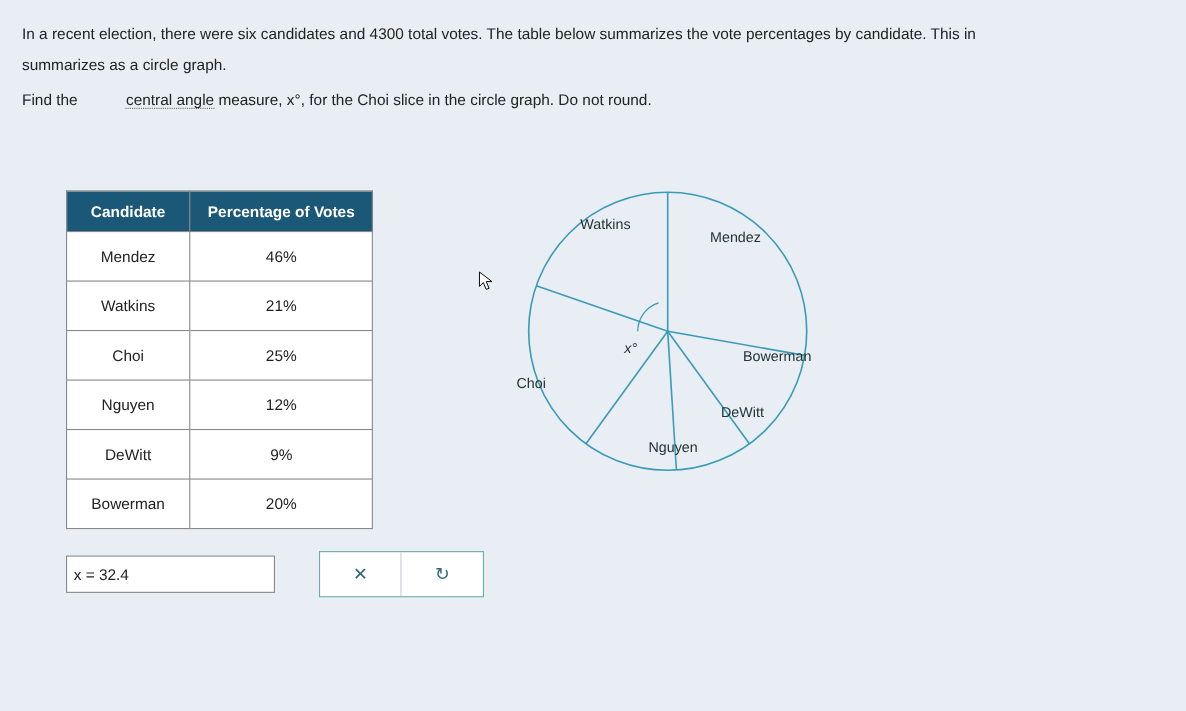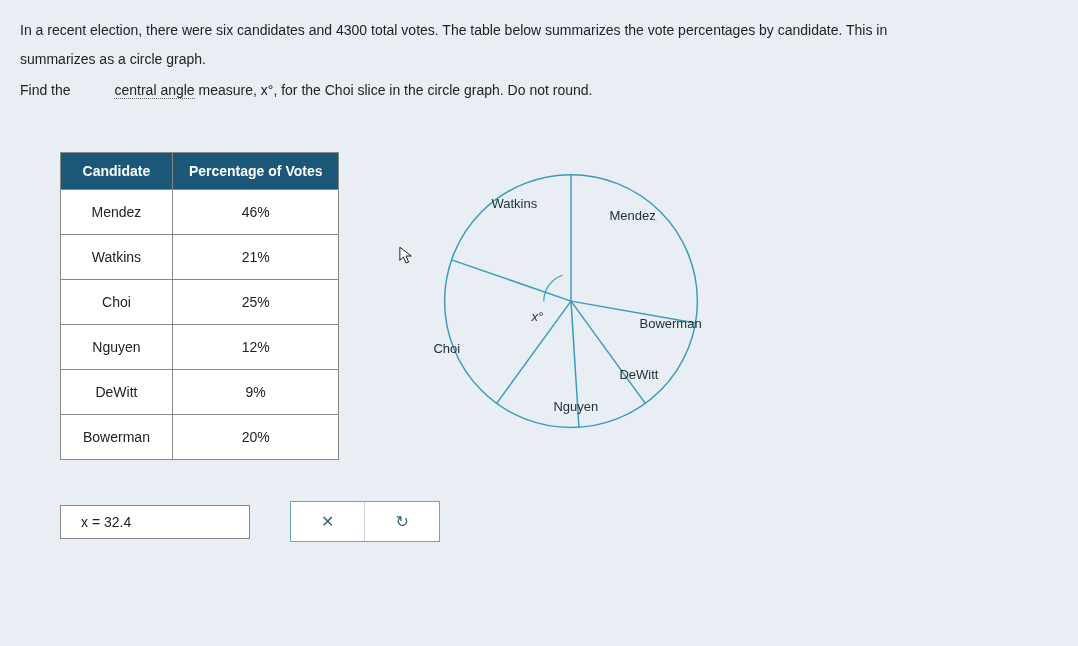--- a/index.html
+++ b/index.html
@@ -14,23 +14,23 @@
     .problem-text {
       margin-bottom: 8px;
       line-height: 1.5;
     }
     .problem-text .dotted {
       border-bottom: 1px dotted #666;
       margin-left: 40px;
     }
     .content {
       display: flex;
-      gap: 52px;
+      gap: 88px;
       margin-top: 30px;
-      align-items: center;
+      align-items: flex-end;
     }
     .table-col { margin-left: 40px; }
     table {
       border-collapse: collapse;
       background: #fff;
     }
     th {
       background: #1b5878;
       color: #fff;
       padding: 10px 16px;
@@ -58,21 +58,21 @@
     .bottom-row {
       display: flex;
       gap: 40px;
       align-items: center;
       margin-top: 20px;
       margin-left: 40px;
     }
     .answer-box {
       border: 1px solid #888;
       background: #fff;
-      padding: 8px 20px;
+      padding: 8px 6px;
       width: 190px;
     }
     .btn-group {
       display: flex;
       border: 1px solid #6aa;
       background: #fff;
     }
     .btn {
       padding: 10px 30px;
       font-size: 16px;

